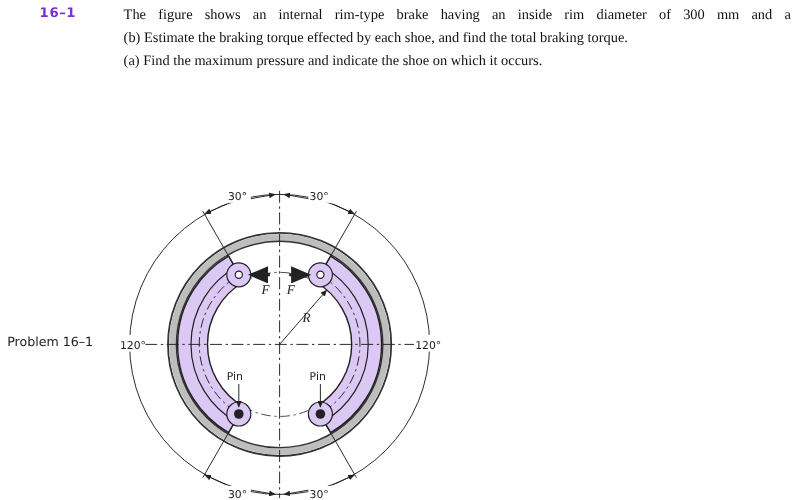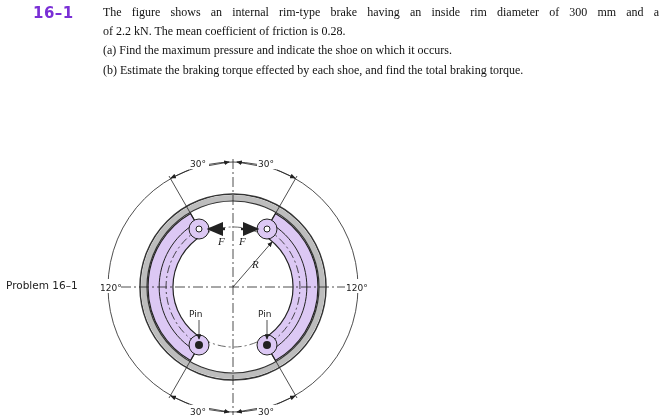--- a/index.html
+++ b/index.html
@@ -1,35 +1,34 @@
 <!DOCTYPE html>
 <html><head>
 <meta charset="utf-8">
 <style>
   html, body { margin:0; padding:0; background:#fff; }
   body { width:664px; height:417px; position:relative; overflow:hidden; font-family:"Liberation Serif", serif; color:#111; }
-  .num { position:absolute; left:33px; top:4px; font-family:"DejaVu Sans", sans-serif; font-weight:bold; font-size:15px; color:#7a2fd6; letter-spacing:0.5px; }
+  .num { position:absolute; left:33px; top:4px; font-family:"DejaVu Sans", sans-serif; font-weight:bold; font-size:11px; color:#7a2fd6; letter-spacing:0.5px; }
   .text { position:absolute; left:103px; top:3px; width:556px; font-size:12px; line-height:19.2px; }
   .text .line { white-space:nowrap; }
   .just { text-align:justify; text-align-last:justify; white-space:normal !important; }
   .cap { position:absolute; left:6px; top:279px; font-family:"DejaVu Sans", sans-serif; font-size:10.5px; color:#222; }
   svg { position:absolute; left:0; top:0; }
   .lbl { font-family:"DejaVu Sans", sans-serif; font-size:9px; fill:#222; }
   .it { font-family:"Liberation Serif", serif; font-style:italic; font-size:11px; fill:#222; }
 </style>
 </head>
 <body>
 
 <div class="num">16–1</div>
 
 <div class="text">
   <div class="line just">The figure shows an internal rim-type brake having an inside rim diameter of 300 mm and a</div>
-  <div class="line">of 2.2 kN. The mean coefficient of friction is 0.28.</div>
+  <div class="line">(b) Estimate the braking torque effected by each shoe, and find the total braking torque.</div>
   <div class="line">(a) Find the maximum pressure and indicate the shoe on which it occurs.</div>
-  <div class="line">(b) Estimate the braking torque effected by each shoe, and find the total braking torque.</div>
 </div>
 
 <div class="cap">Problem 16–1</div>
 
 <svg width="664" height="417" viewBox="0 0 664 417">
   <defs>
     <marker id="ar" markerWidth="7" markerHeight="6" refX="6" refY="3" orient="auto">
       <path d="M0,0 L7,3 L0,6 Z" fill="#222"></path>
     </marker>
   </defs>

